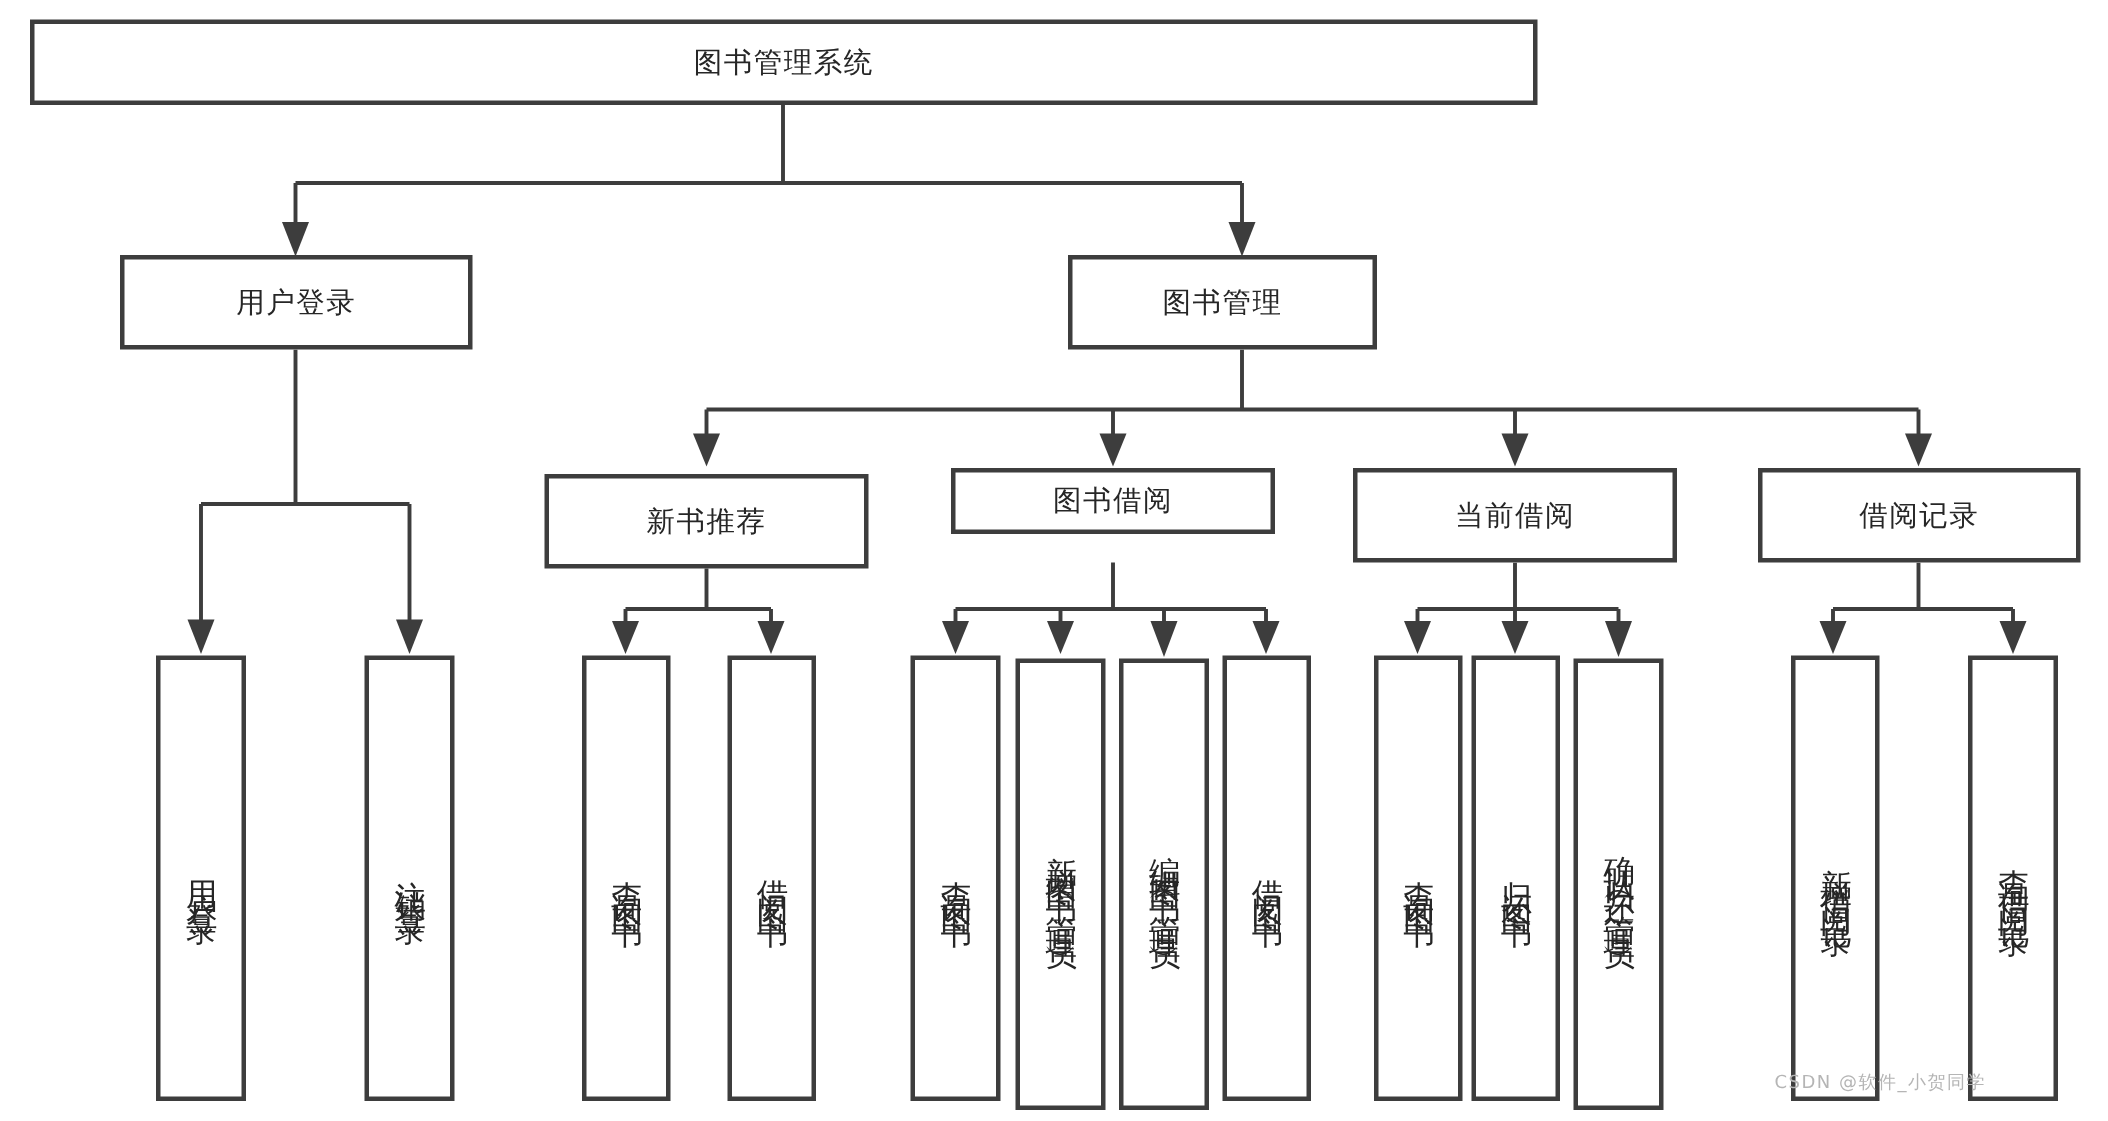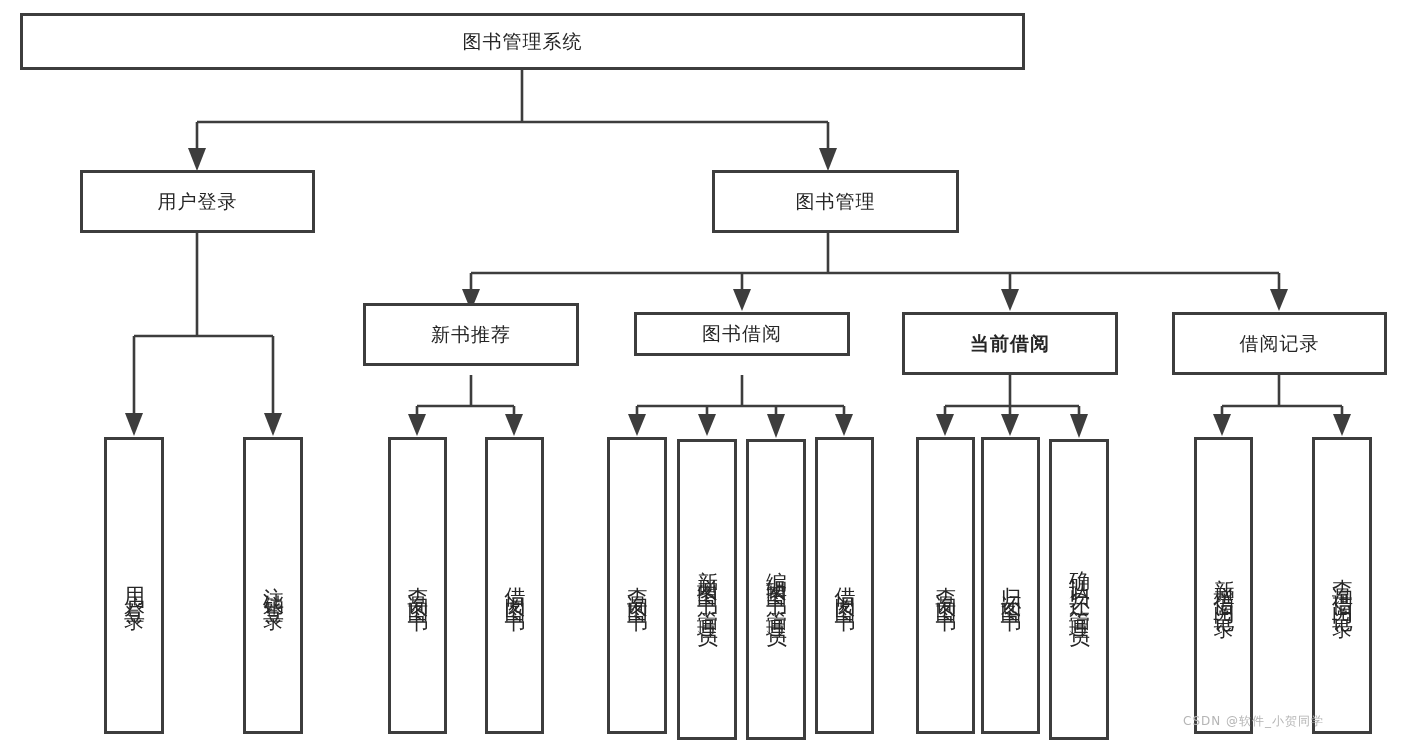--- a/index.html
+++ b/index.html
@@ -118,31 +118,31 @@
     </g>
   </svg>
 
   <div class="box" style="left:20px; top:13px; width:1005px; height:57px;">
     <span>图书管理系统</span>
   </div>
 
   <div class="box" style="left:80px; top:170px; width:235px; height:63px;">
     <span>用户登录</span>
   </div>
-  <div class="box" style="left:712px; top:170px; width:247px; height:63px;">
+  <div class="box" style="left:712px; top:170px; width:206px; height:63px;">
     <span>图书管理</span>
   </div>
 
-  <div class="box" style="left:363px; top:303px; width:216px; height:63px;">
+  <div class="box" style="left:363px; top:316px; width:216px; height:63px;">
     <span>新书推荐</span>
   </div>
   <div class="box" style="left:634px; top:312px; width:216px; height:44px;">
     <span>图书借阅</span>
   </div>
-  <div class="box" style="left:902px; top:312px; width:216px; height:63px;font-weight:bold;">
+  <div class="box" style="left:902px; top:312px; width:216px; height:63px;">
     <span>当前借阅</span>
   </div>
   <div class="box" style="left:1172px; top:312px; width:215px; height:63px;">
     <span>借阅记录</span>
   </div>
 
   <div class="box vbox" style="left:104px; top:437px; width:60px; height:297px;">
     <span class="vlabel">用户登录</span>
   </div>
   <div class="box vbox" style="left:243px; top:437px; width:60px; height:297px;">

